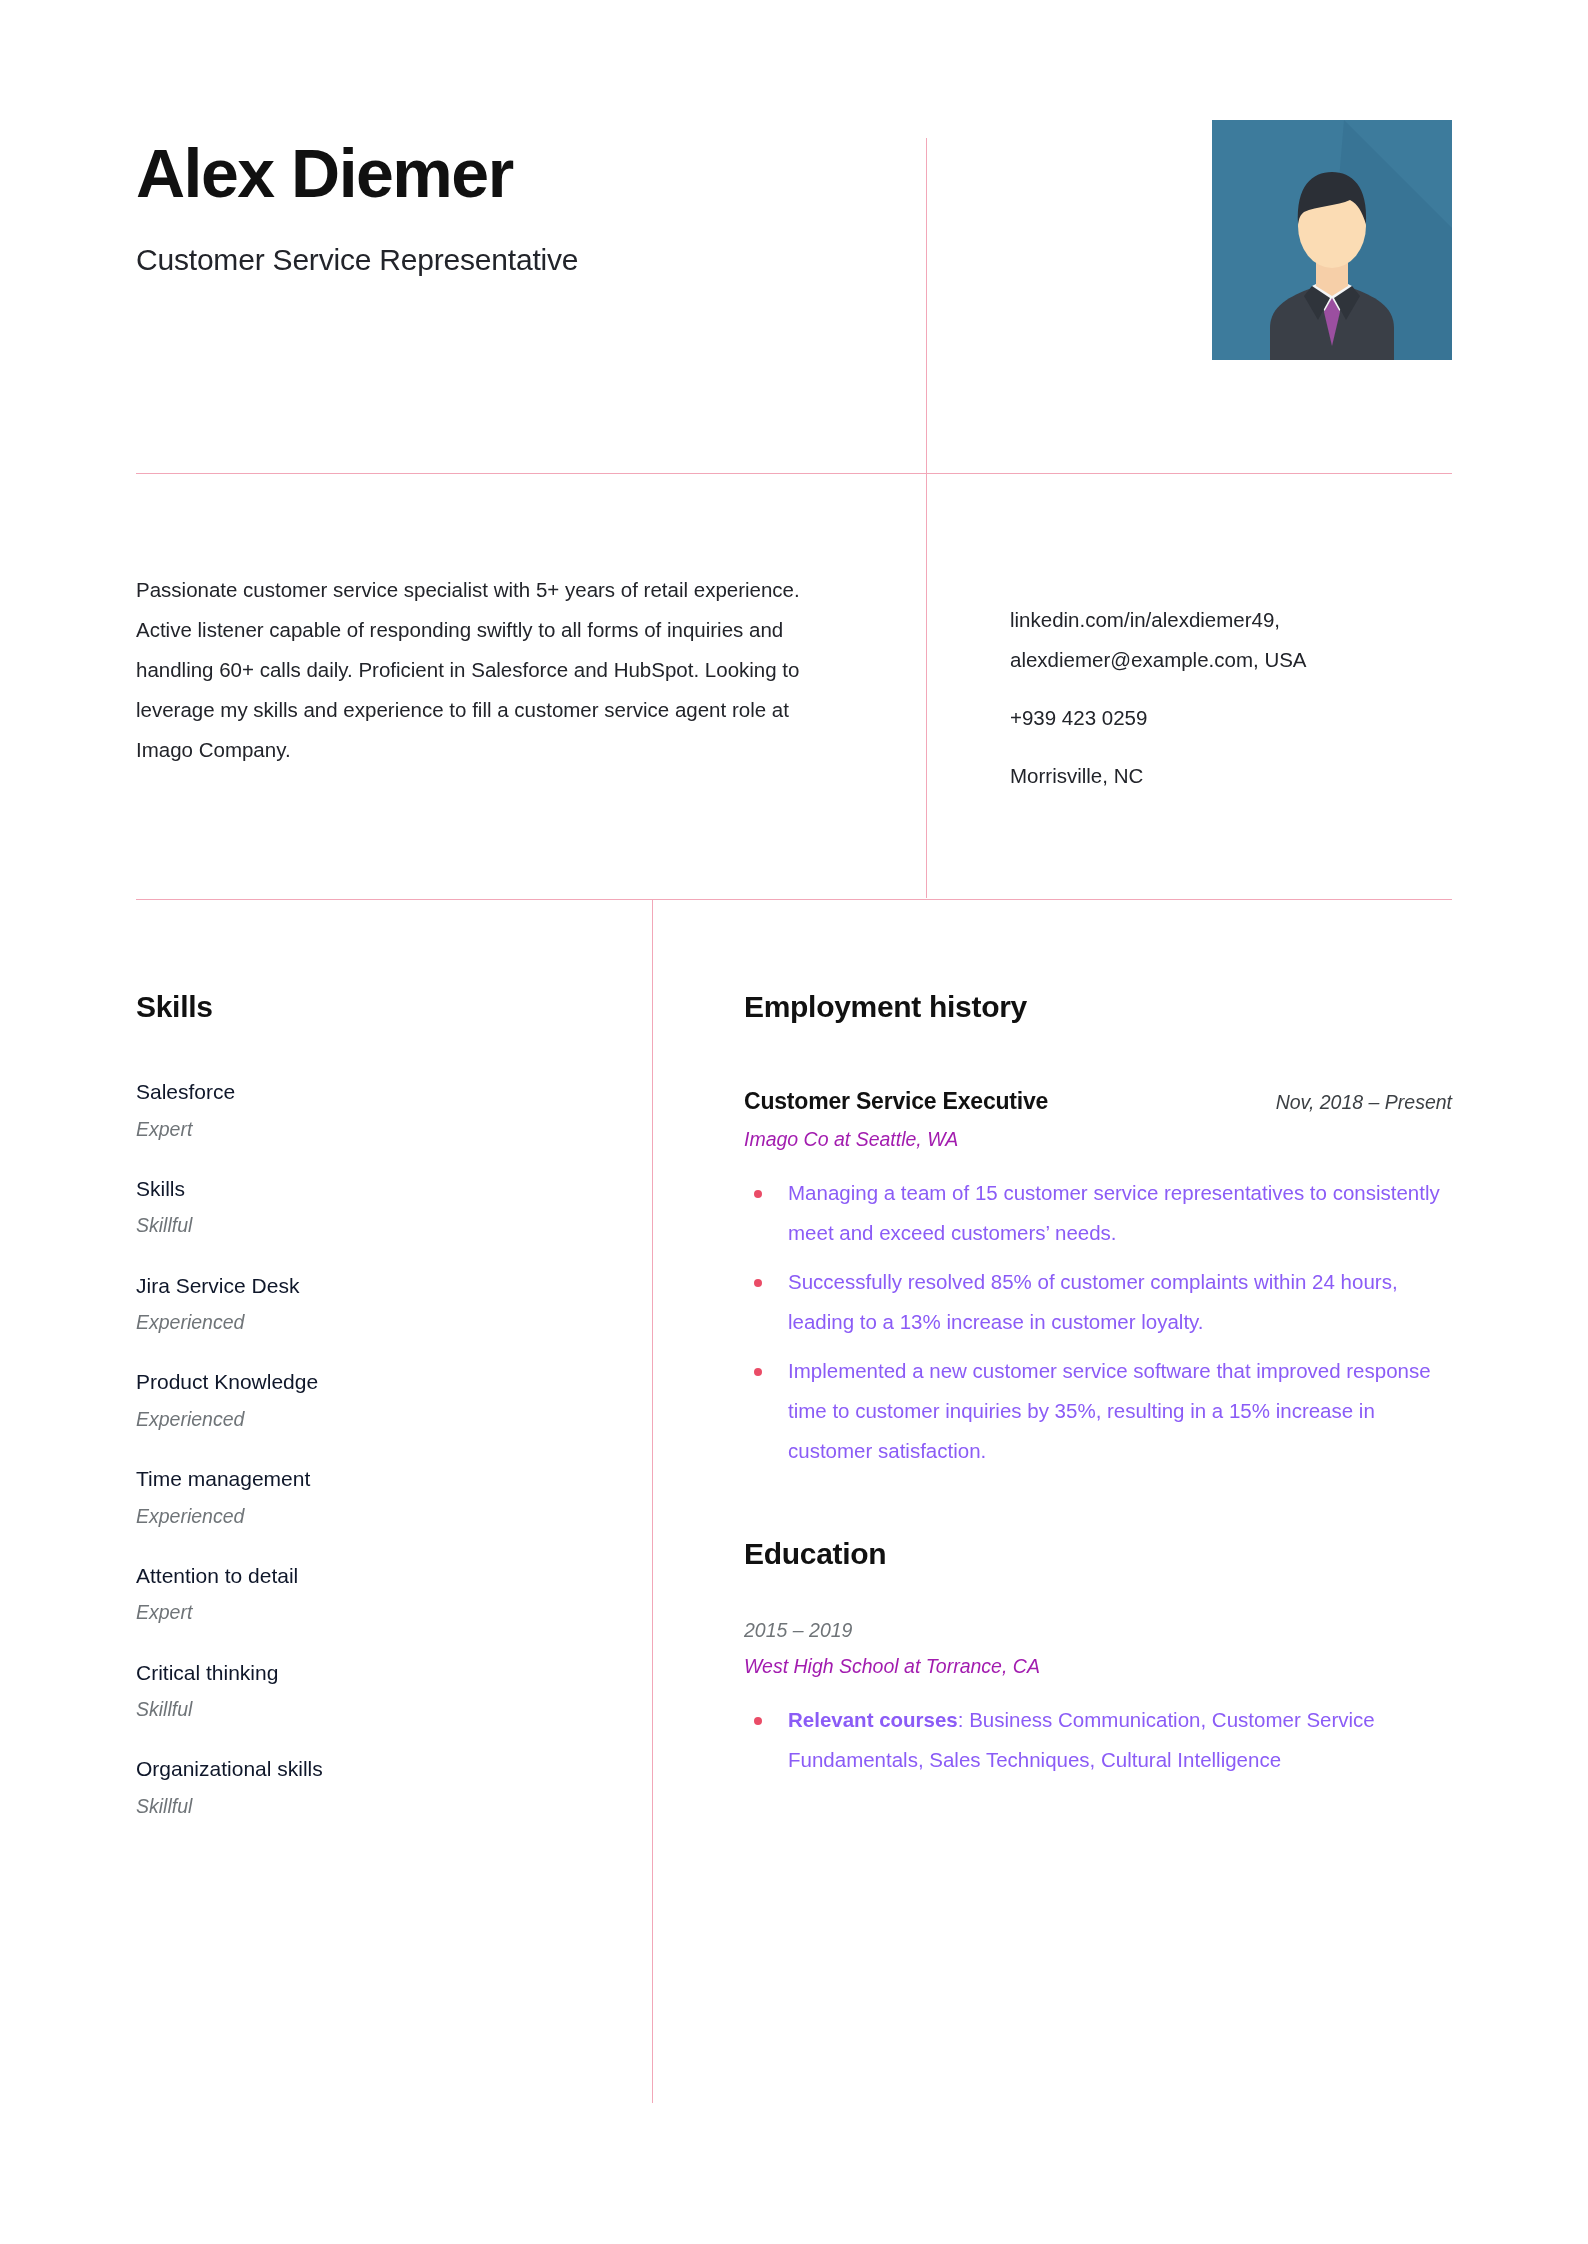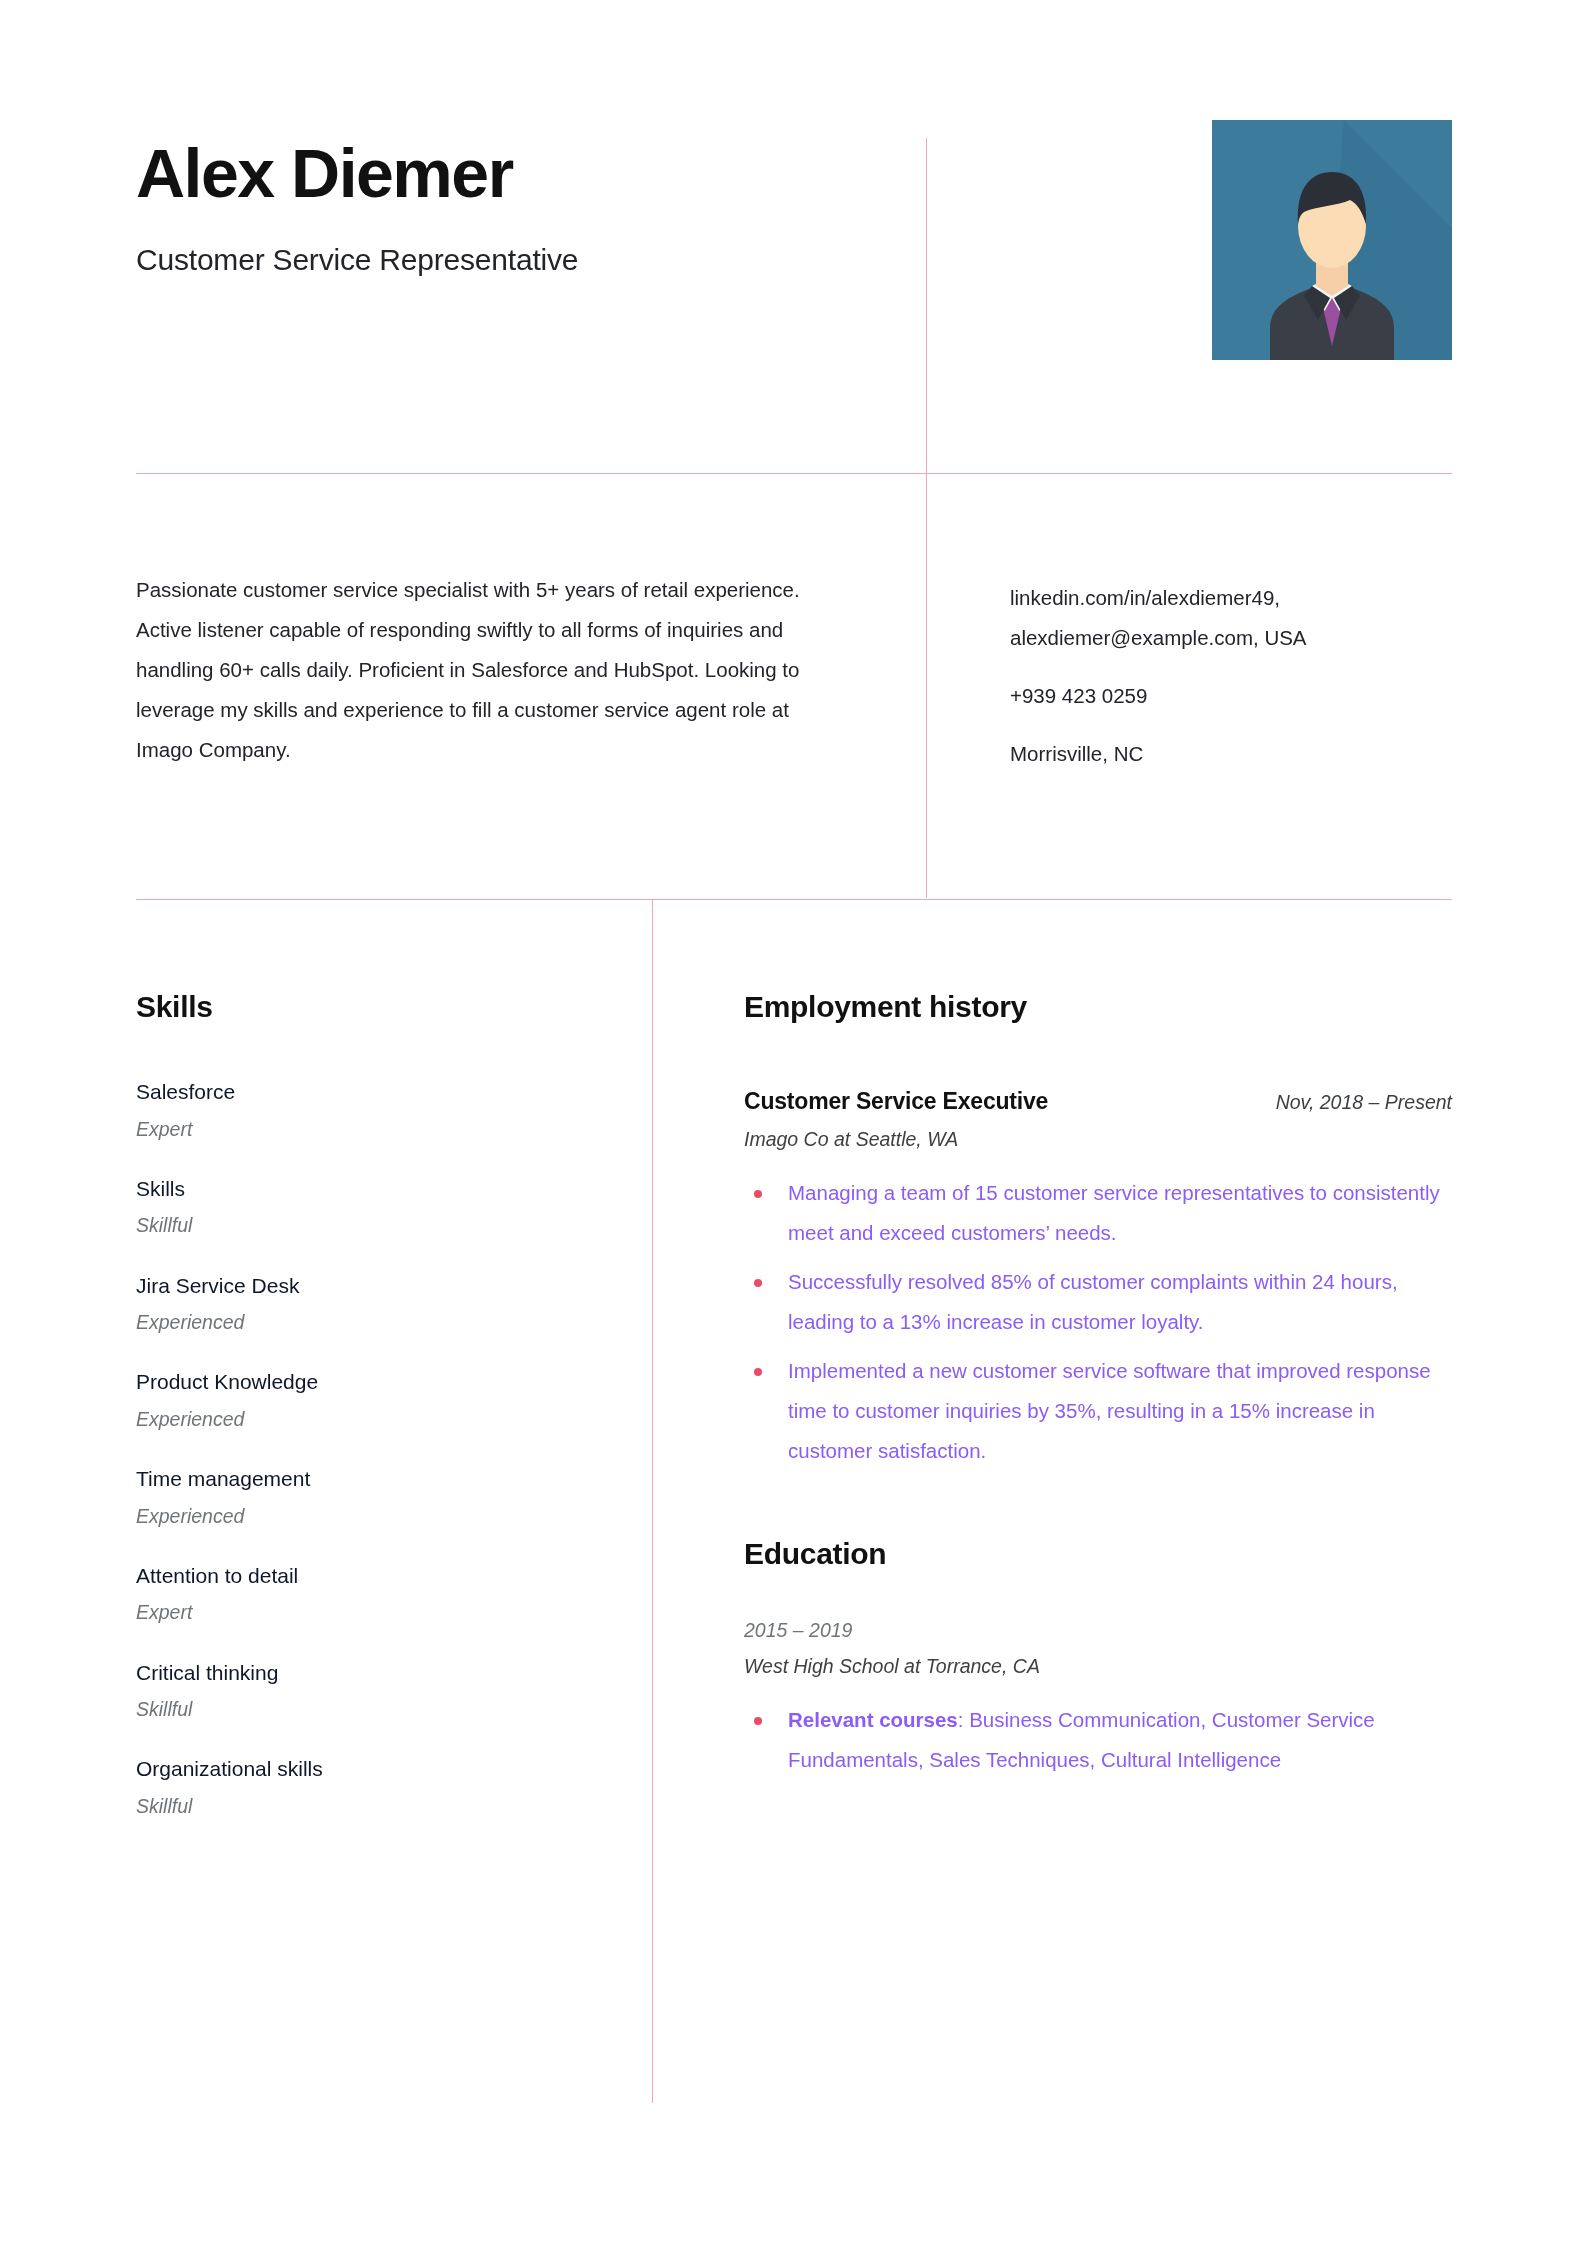--- a/index.html
+++ b/index.html
@@ -75,21 +75,21 @@
     left: 136px;
     top: 570px;
     width: 700px;
     font-size: 20.5px;
     line-height: 40px;
     color: #22242a;
   }
   .contact {
     position: absolute;
     left: 1010px;
-    top: 578px;
+    top: 600px;
     width: 450px;
     font-size: 20.5px;
     line-height: 40px;
     color: #22242a;
   }
   .contact p { margin-bottom: 18px; }
   .contact p:last-child { margin-bottom: 0; }
 
   
   .section-heading {
@@ -143,21 +143,21 @@
   .entry-date {
     font-size: 19.5px;
     font-style: italic;
     color: #3c4044;
     white-space: nowrap;
     padding-left: 16px;
   }
   .entry-sub {
     font-size: 19.5px;
     font-style: italic;
-    color: #404040;
+    color: #a21caf;
     margin-top: 13px;
   }
   ul.bullets {
     list-style: none;
     margin-top: 22px;
   }
   ul.bullets li {
     position: relative;
     padding-left: 44px;
     font-size: 20.5px;

